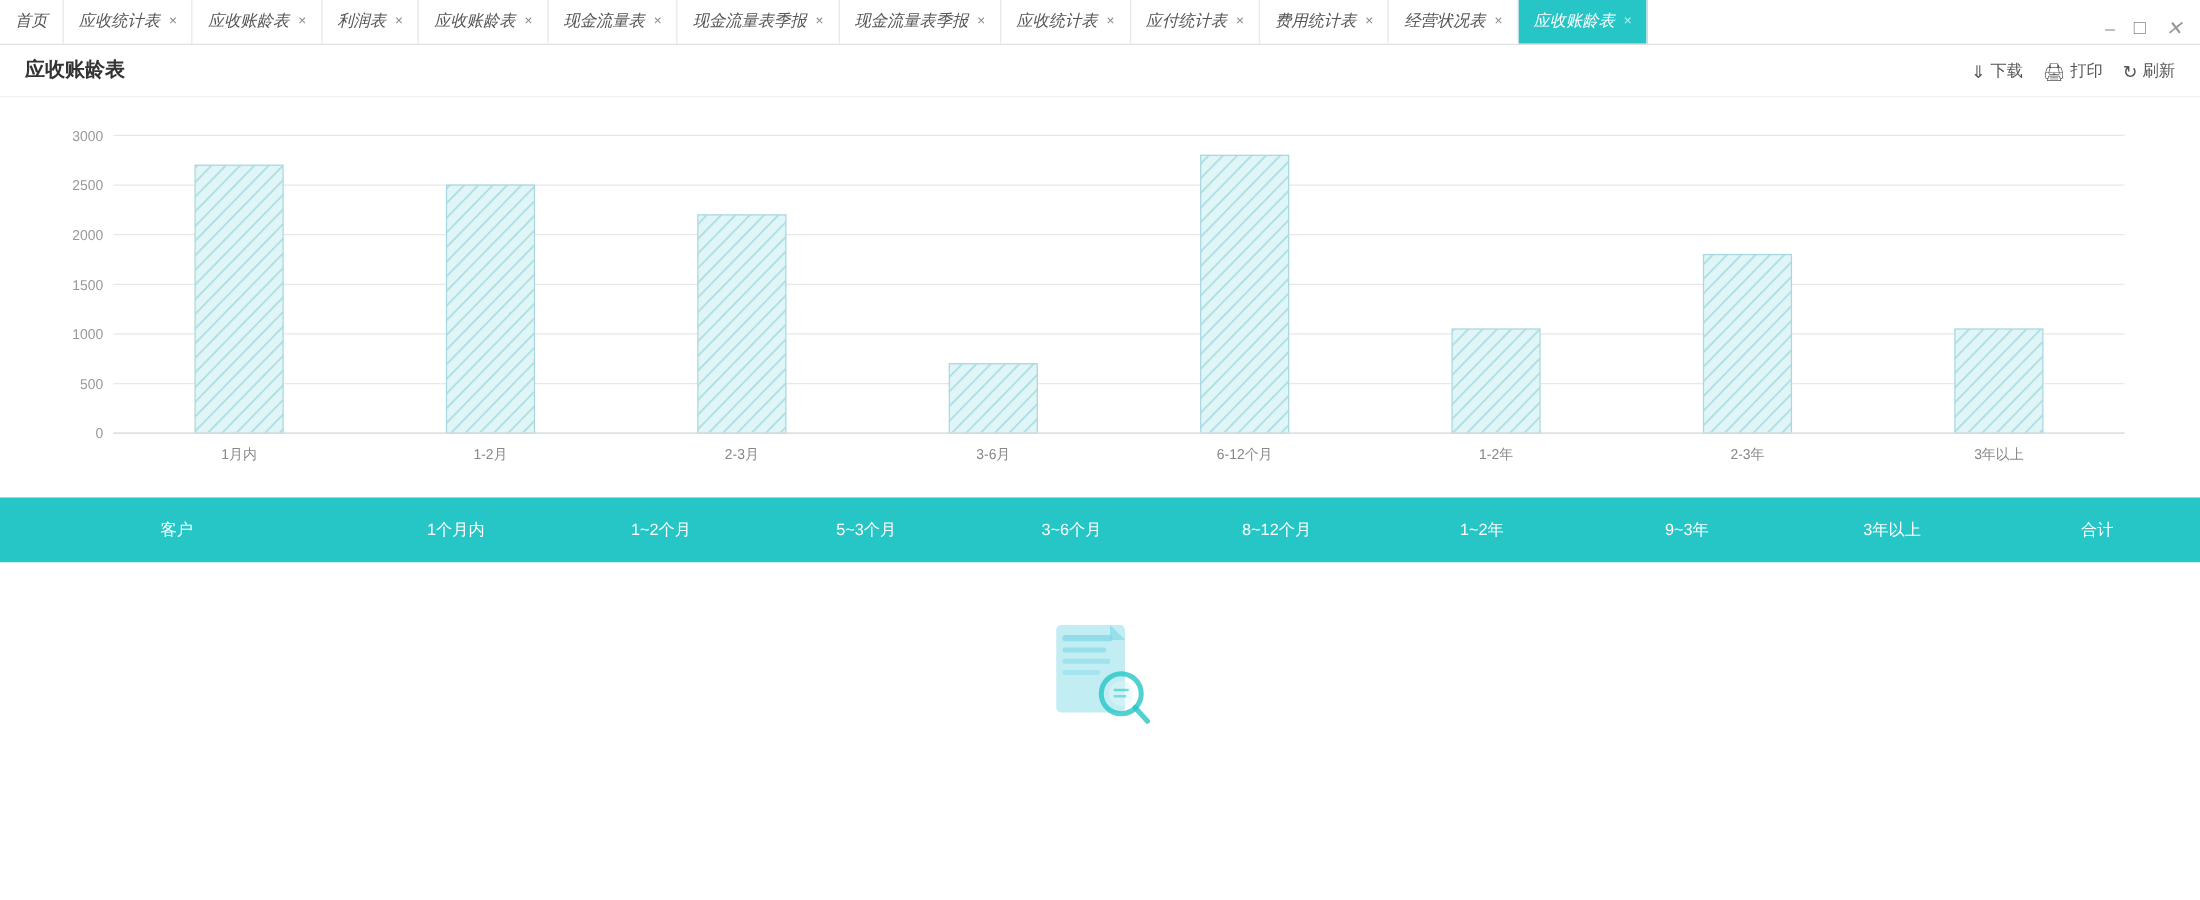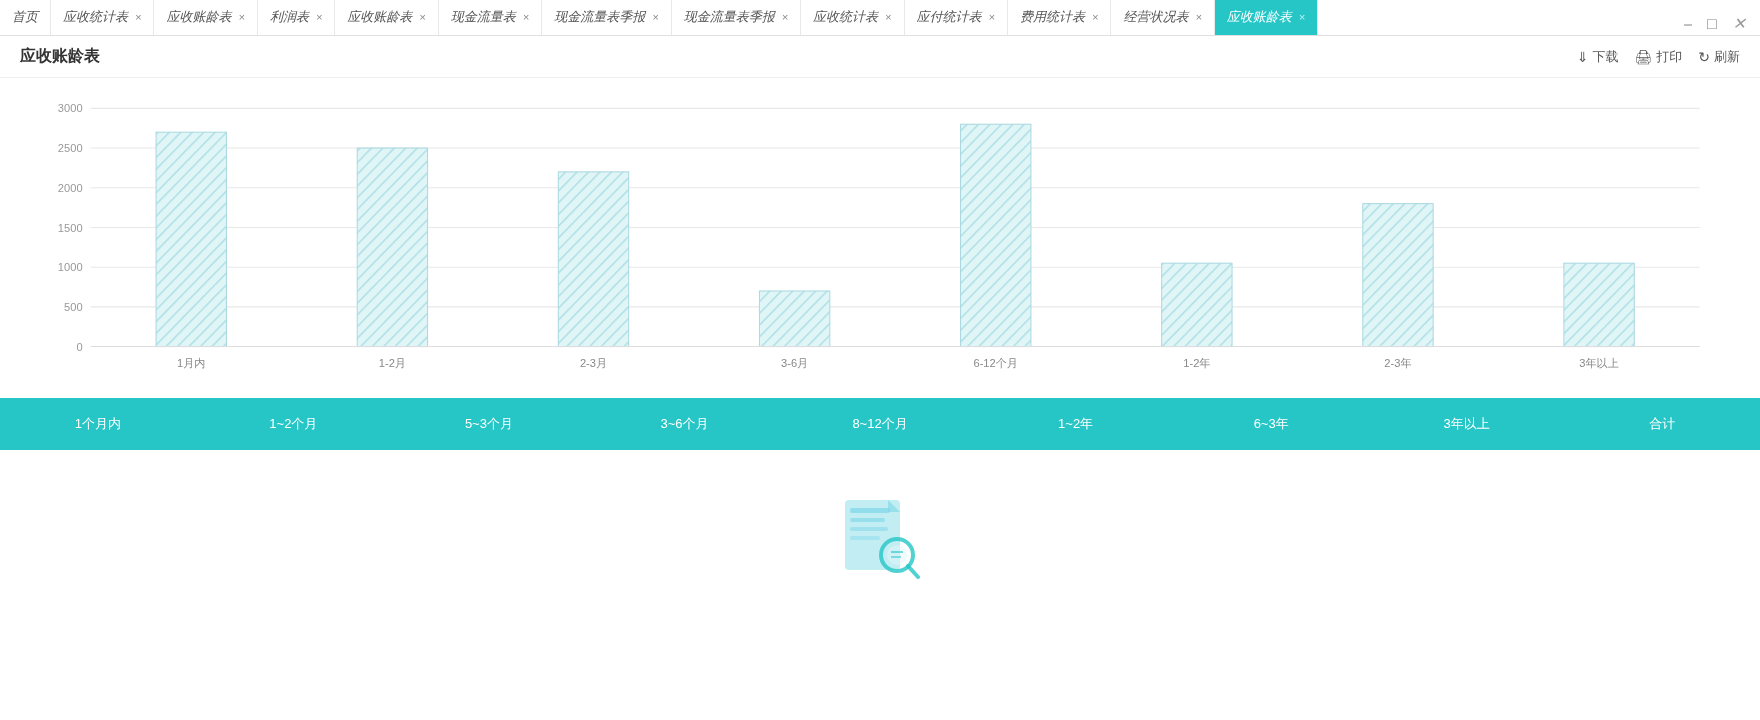--- a/index.html
+++ b/index.html
@@ -302,27 +302,28 @@
           <rect x="1317.09375" y="102" width="69.5625" height="138" fill="url(#hatch-6)" stroke="#aad8e0" stroke-width="1"></rect>
           <text x="1351.875" y="260" text-anchor="middle" font-size="11" fill="#888">2-3年</text>
           <rect x="1515.84375" y="159.5" width="69.5625" height="80.5" fill="url(#hatch-7)" stroke="#aad8e0" stroke-width="1"></rect>
           <text x="1550.625" y="260" text-anchor="middle" font-size="11" fill="#888">3年以上</text>
           <line x1="60" y1="240" x2="1650" y2="240" stroke="#ddd" stroke-width="1"></line>
         </svg>
     </div>
   </div>
 
   <div class="table-header" id="table-header-row">
+  <div class="table-col wide">客户</div>
       <div class="table-col">1个月内</div>
       <div class="table-col">1~2个月</div>
       <div class="table-col">5~3个月</div>
       <div class="table-col">3~6个月</div>
       <div class="table-col">8~12个月</div>
       <div class="table-col">1~2年</div>
-      <div class="table-col">6~3年</div>
+      <div class="table-col">9~3年</div>
       <div class="table-col">3年以上</div>
       <div class="table-col">合计</div>
     </div>
 
   <div class="table-body">
     <div class="empty-illustration">
 
       <svg width="110" height="100" viewBox="0 0 110 100">
 
         <rect x="20" y="10" width="55" height="70" rx="4" ry="4" fill="#b2e8f0" opacity="0.8"></rect>

